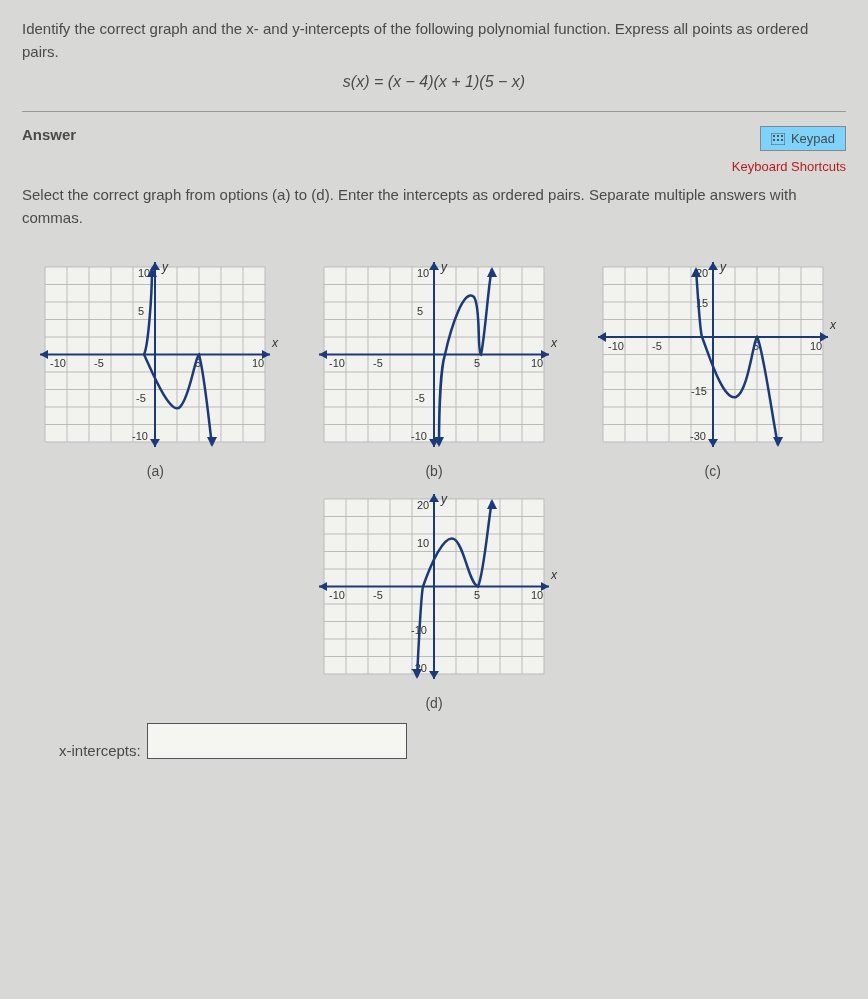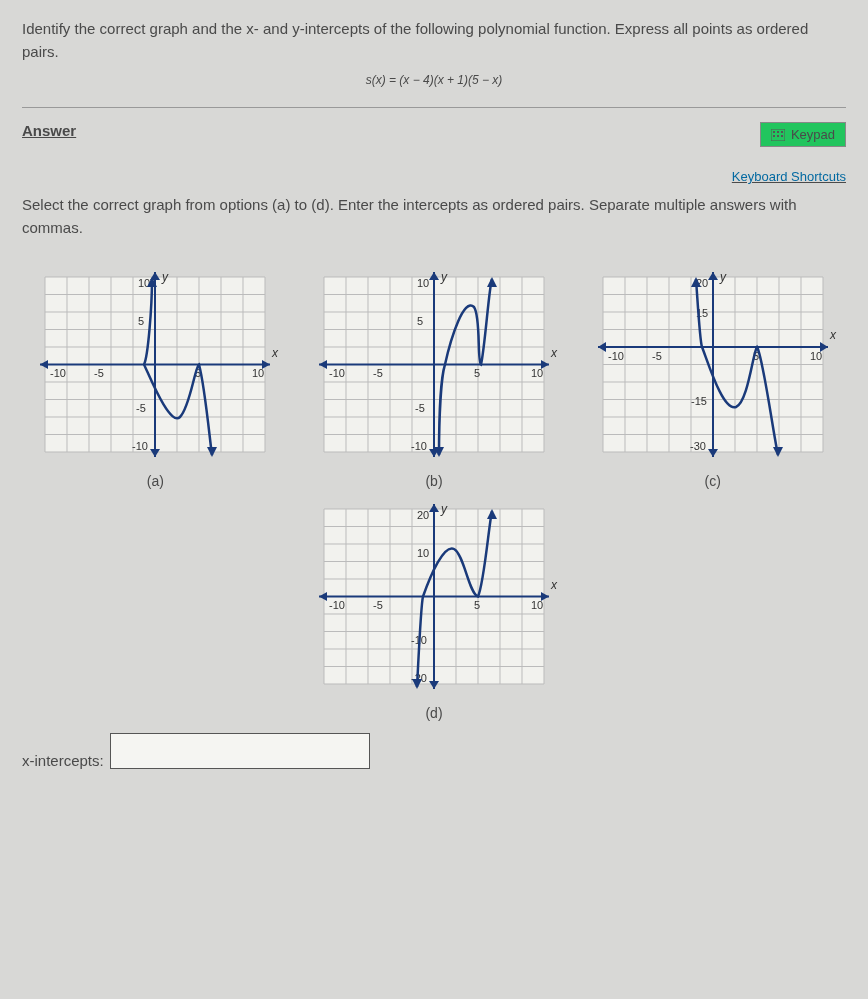--- a/index.html
+++ b/index.html
@@ -6,42 +6,42 @@
   body {
     font-family: Arial, sans-serif;
     background: #d8d8d6;
     width: 868px;
     height: 999px;
     color: #4a4a4a;
     padding: 0;
   }
   .container { padding: 18px 22px; }
   .question-text { font-size: 15px; line-height: 1.5; }
-  .equation { text-align: center; font-size: 12px; font-style: italic; margin: 10px 0 20px; }
+  .equation { text-align: center; font-size: 16px; font-style: italic; margin: 10px 0 20px; }
   .divider { border-top: 1px solid #999; margin: 14px 0; }
-  .answer-row { display: flex; justify-content: space-between; align-items: flex-start; margin: 8px 0; text-decoration: underline; }
+  .answer-row { display: flex; justify-content: space-between; align-items: flex-start; margin: 8px 0; }
   .answer-label { font-size: 15px; font-weight: bold; }
   .right-links { text-align: right; font-size: 14px; }
   .keypad-btn {
-    border: 1px solid #888; padding: 4px 10px; background: #22c55e;
+    border: 1px solid #888; padding: 4px 10px; background: #7dd3fc;
     display: inline-flex; align-items: center; gap: 6px; font-size: 13px;
   }
-  .kb-shortcuts { color: #0369a1; margin-top: 22px; font-size: 13px; }
+  .kb-shortcuts { color: #b91c1c; margin-top: 8px; font-size: 13px; }
   .instruction { font-size: 15px; line-height: 1.5; margin: 10px 0 28px; }
   .graphs-row { display: flex; justify-content: space-between; margin: 20px 0 10px; gap: 12px; }
   .graph-block { text-align: center; flex: 1; }
   .graph-box-wrap { display: flex; justify-content: center; }
   .graph-label { font-size: 14px; margin-top: 6px; }
   .row-d { display: flex; justify-content: center; margin-top: 8px; }
   .inputs-row {
     display: flex; justify-content: space-between; align-items: flex-end;
     margin-top: 12px; gap: 20px; padding-right: 6px;
   }
   .input-group { display: flex; align-items: flex-end; gap: 6px; }
-  .input-label { font-size: 15px; }
+  .input-label { font-size: 15px; margin-left: 37px; }
   .input-box {
     border: 1px solid #555; background: #f5f5f2;
     height: 36px; min-width: 260px; padding: 4px 6px; font-size: 14px;
   }
   .input-box.small { min-width: 110px; }
   svg { display: block; }
 </style>
 </head>
 <body>
 

